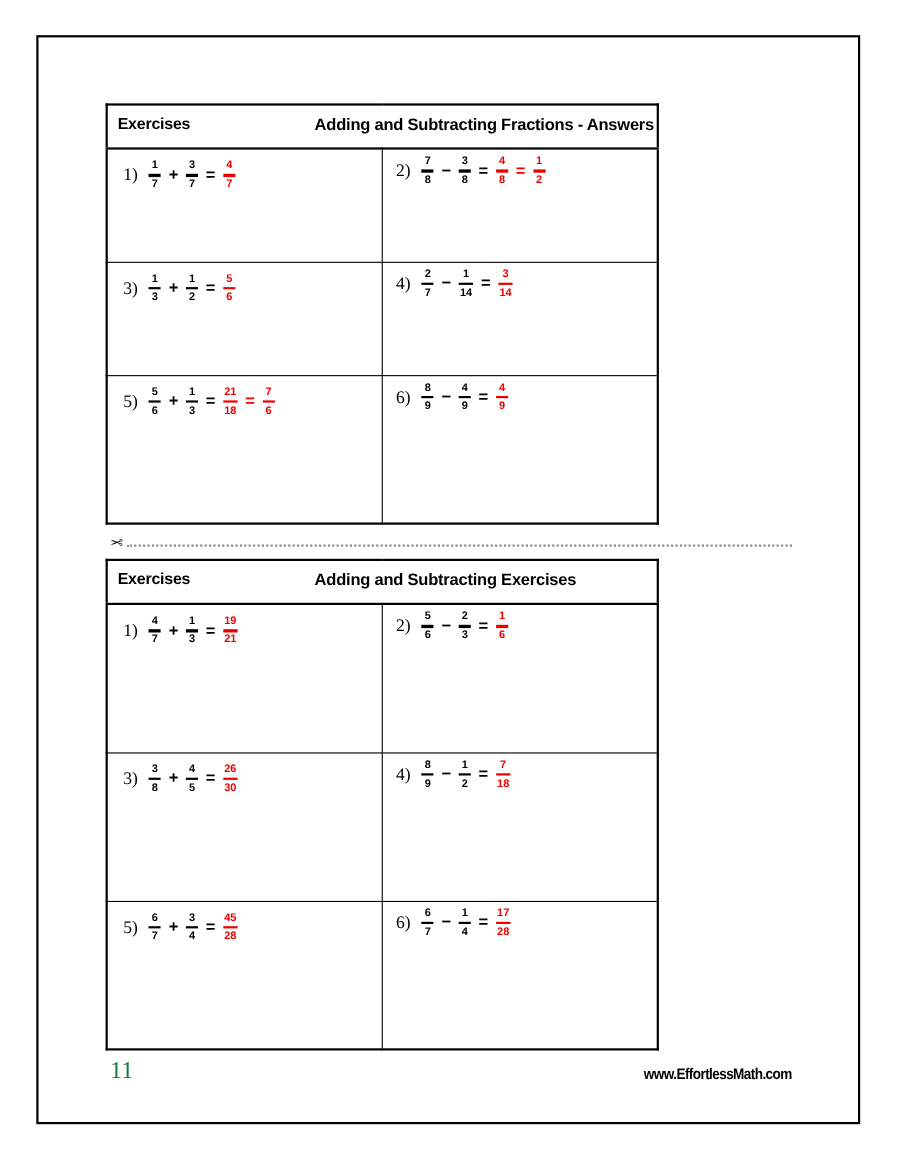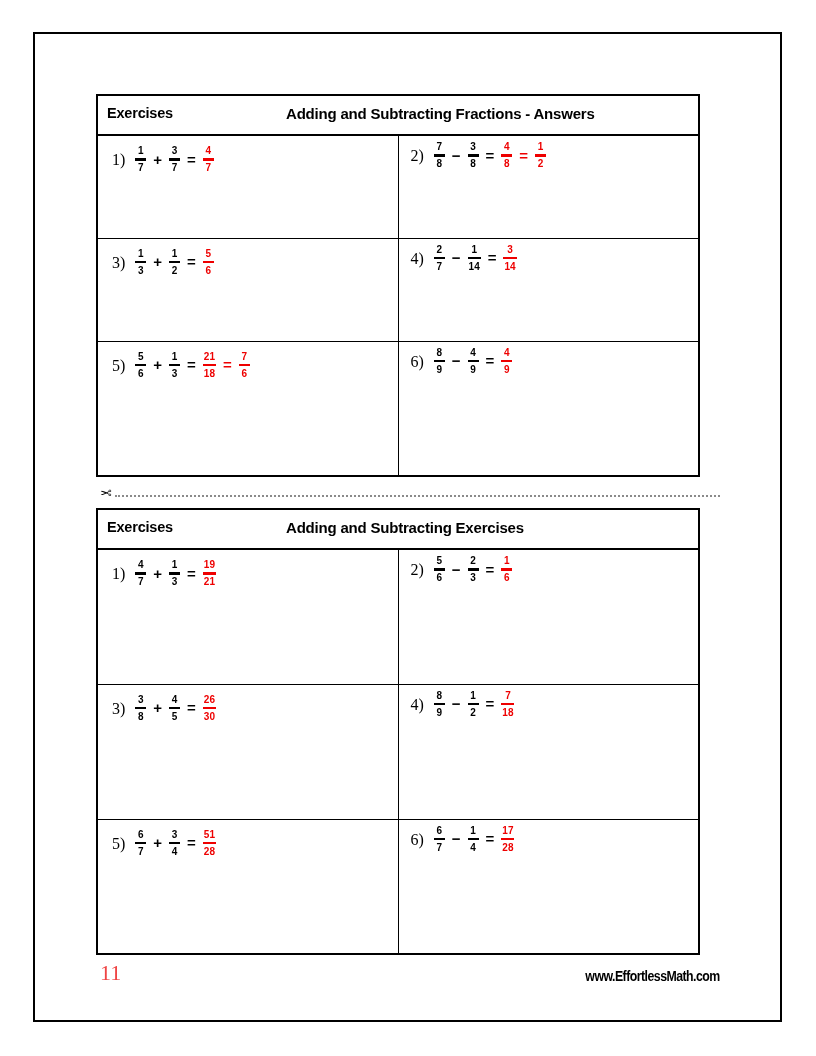--- a/index.html
+++ b/index.html
@@ -30,21 +30,21 @@
 
   .sheet {
     position: absolute;
     left: 96px;
     top: 94px;
     width: 624px;
   }
 
   
   .ws-table {
-    width: 604px;
+    width: 503px;
     border: 2px solid #000000;
     border-collapse: collapse;
     box-sizing: border-box;
     background: #ffffff;
     table-layout: fixed;
   }
   .ws-table td {
     border: 1.5px solid #000000;
     box-sizing: border-box;
     vertical-align: top;
@@ -177,21 +177,21 @@
     top: 962px;
     width: 624px;
     height: 36px;
   }
   .page-number {
     position: absolute;
     left: 4px;
     top: 0;
     font-size: 22px;
     font-family: "Liberation Serif", serif;
-    color: #ef4444;
+    color: #15803d;
     line-height: 1;
   }
   .site-url {
     position: absolute;
     right: 0;
     top: 6px;
     font-size: 14px;
     font-weight: bold;
     letter-spacing: -0.6px;
     transform: scaleX(0.88);
@@ -486,21 +486,21 @@
                 <span class="bot">7</span>
               </span>
           <span class="op">+</span>
           <span class="frac">
                 <span class="top">3</span>
                 <span class="bar"></span>
                 <span class="bot">4</span>
               </span>
           <span class="op">=</span>
           <span class="frac red">
-                <span class="top">51</span>
+                <span class="top">45</span>
                 <span class="bar"></span>
                 <span class="bot">28</span>
               </span>
         </span>
       </td>
       <td class="prob-cell right tall">
         <span class="prob-inner">
           <span class="pnum">6)</span>
           <span class="frac">
                 <span class="top">6</span>

